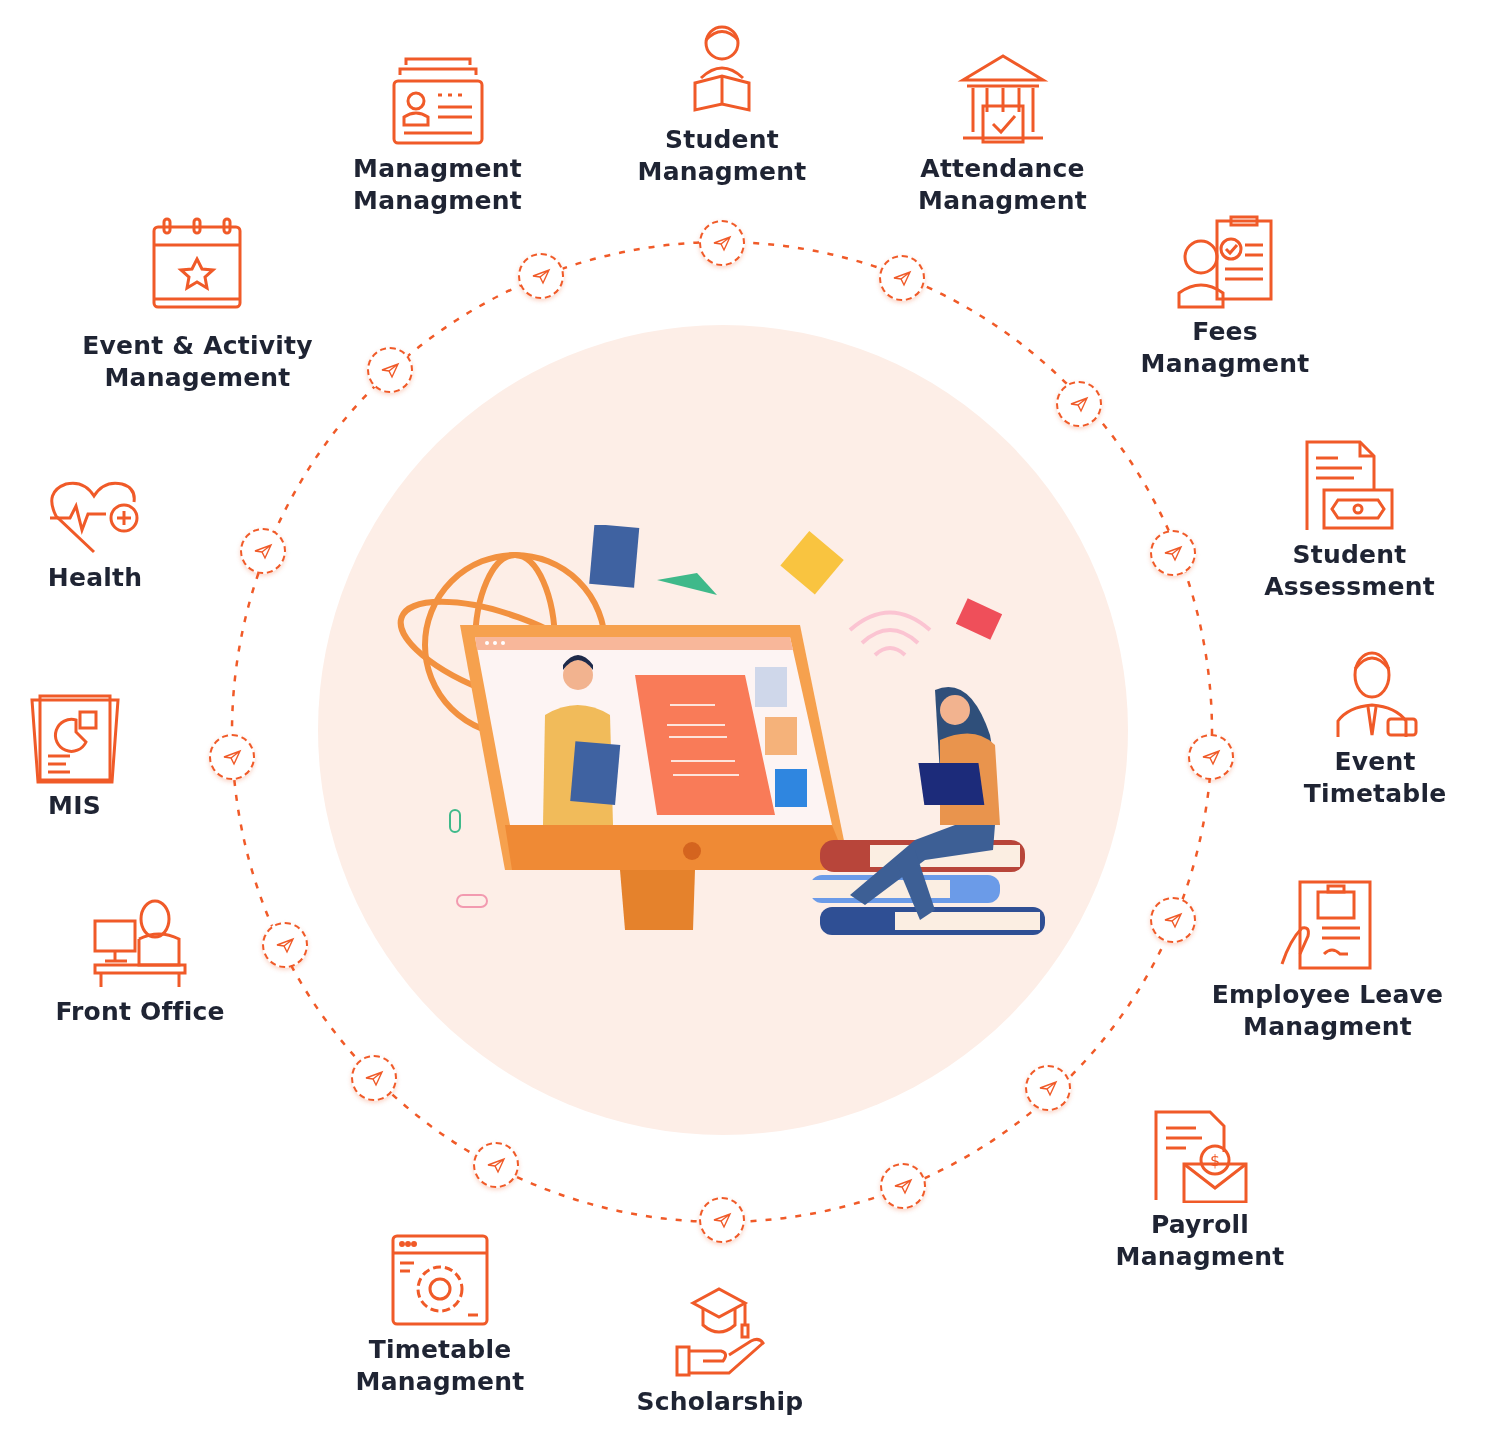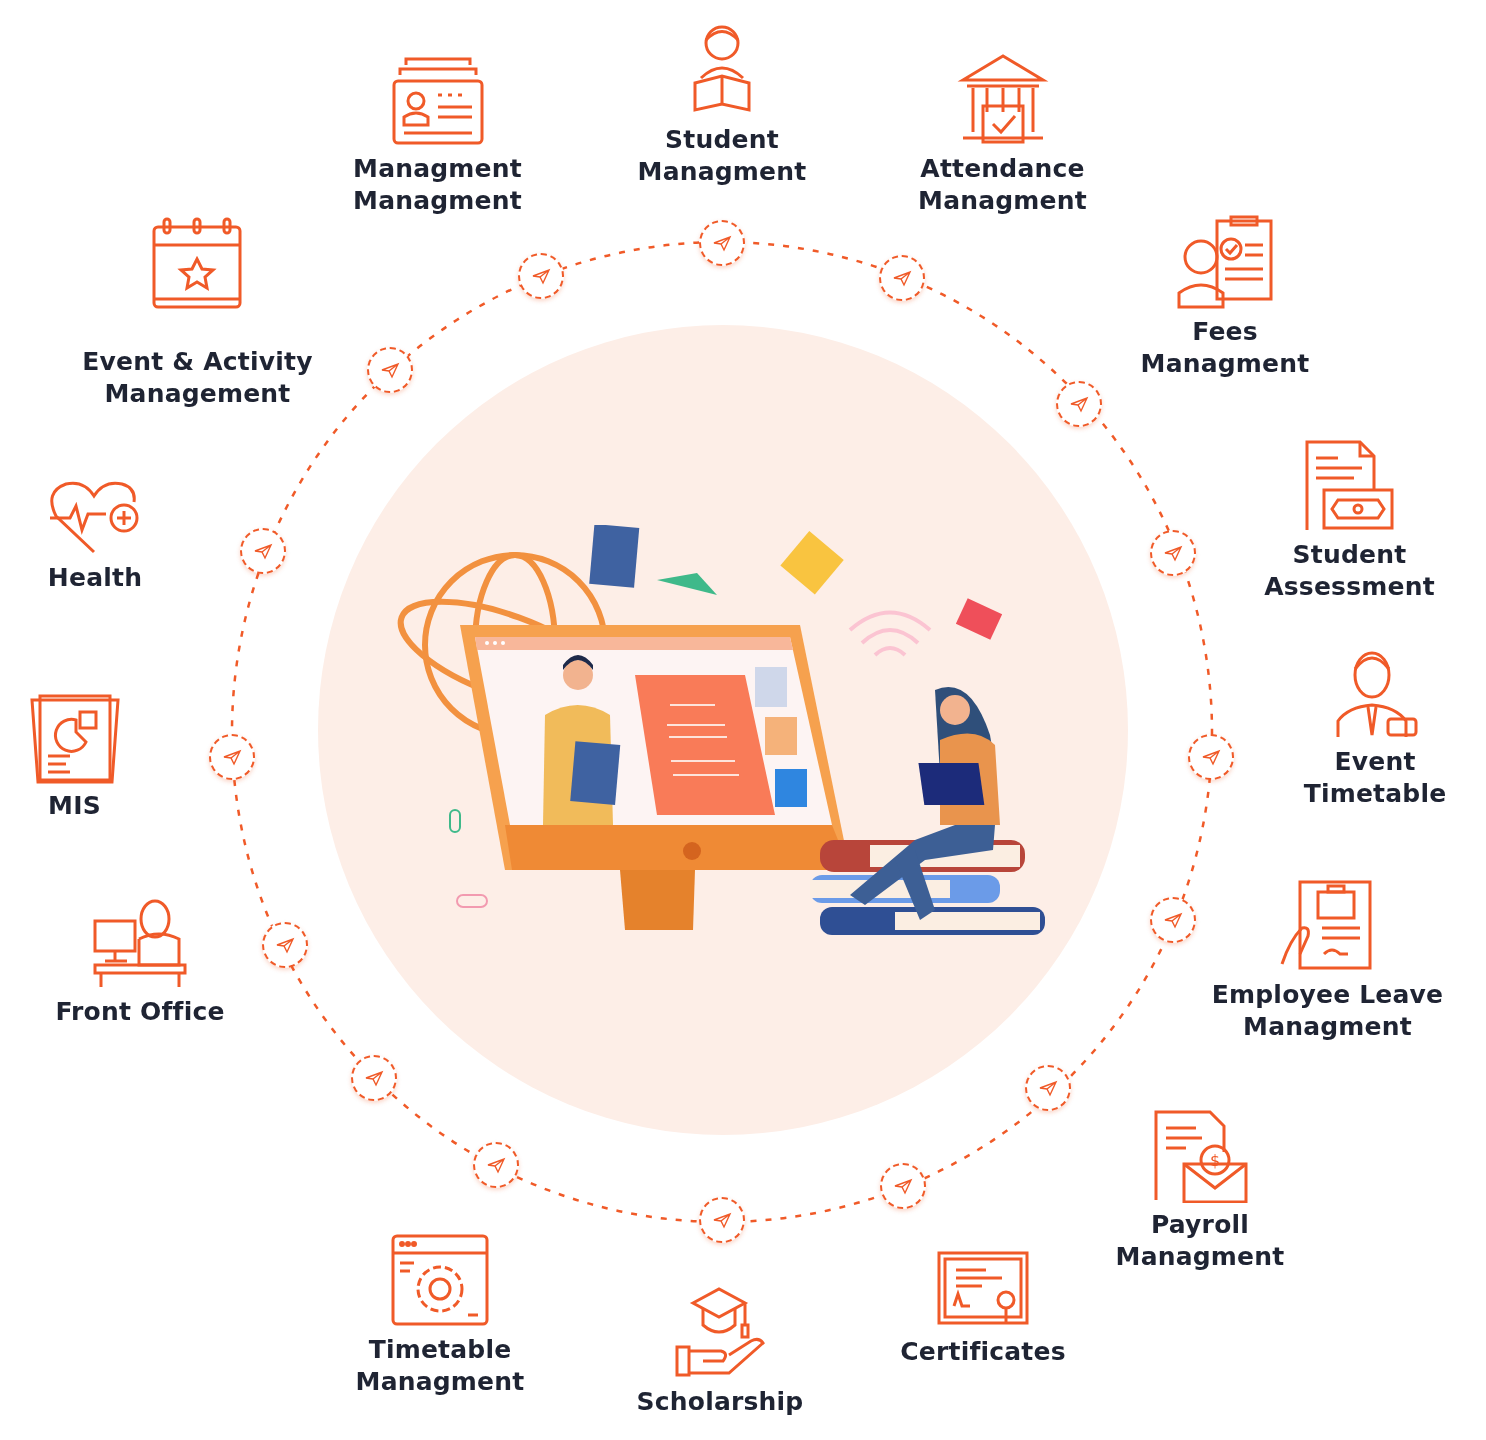--- a/index.html
+++ b/index.html
@@ -281,35 +281,20 @@
         <rect x="34" y="56" width="62" height="38"></rect>
           <path d="M34 56 L65 80 L96 56"></path>
         <circle cx="65" cy="52" r="14"></circle>
           <text x="60" y="58" font-size="16" fill="#f05a28" stroke="none" font-family="DejaVu Sans, sans-serif">$</text>
       </svg>
     </span>
     <span class="label">Payroll</span>
     <span class="label" style="margin-top:-4px">Managment</span>
   </div>
 
-  <div class="module" style="left:893px;top:1250px;width:180px">
-    <span class="icon">
-      <svg width="95" height="80" viewBox="0 0 95 80" fill="none" stroke="#f05a28" stroke-width="3">
-        <rect x="3" y="3" width="88" height="70"></rect>
-          <rect x="9" y="9" width="76" height="58"></rect>
-        <line x1="20" y1="20" x2="50" y2="20"></line>
-          <line x1="20" y1="28" x2="66" y2="28"></line>
-          <line x1="20" y1="36" x2="46" y2="36"></line>
-        <path d="M18 56 L22 44 L26 56 L34 56"></path>
-          <circle cx="70" cy="50" r="8"></circle>
-          <line x1="70" y1="58" x2="70" y2="74"></line>
-      </svg>
-    </span>
-    <span class="label">Certificates</span>
-  </div>
 
   <div class="module" style="left:630px;top:1285px;width:180px">
     <span class="icon">
       <svg width="95" height="95" viewBox="0 0 95 95" fill="none" stroke="#f05a28" stroke-width="3">
         <path d="M20 18 L46 4 L72 18 L46 32 Z"></path>
           <path d="M30 24 L30 40 Q46 54 62 40 L62 24"></path>
           <line x1="72" y1="18" x2="72" y2="40"></line>
           <rect x="69" y="40" width="6" height="12"></rect>
         <rect x="4" y="62" width="12" height="28"></rect>
           <path d="M16 66 L48 66 Q56 68 50 76 L30 76"></path>
@@ -388,21 +373,21 @@
       <svg width="95" height="95" viewBox="0 0 95 95" fill="none" stroke="#f05a28" stroke-width="3">
         <rect x="4" y="12" width="86" height="80" rx="4"></rect>
           <line x1="4" y1="30" x2="90" y2="30"></line>
           <line x1="4" y1="84" x2="90" y2="84"></line>
         <rect x="14" y="4" width="6" height="14" rx="3"></rect>
           <rect x="44" y="4" width="6" height="14" rx="3"></rect>
           <rect x="74" y="4" width="6" height="14" rx="3"></rect>
         <path d="M47 44 L52 54 L63 55 L55 62 L57 73 L47 67 L37 73 L39 62 L31 55 L42 54 Z"></path>
       </svg>
     </span>
-    <span class="label" style="margin-top:34px">Event &amp; Activity</span>
+    <span class="label" style="margin-top:18px">Event &amp; Activity</span>
     <span class="label" style="margin-top:-4px">Management</span>
   </div>
 
   <div class="module" style="left:345px;top:55px;width:185px">
     <span class="icon">
       <svg width="92" height="92" viewBox="0 0 92 92" fill="none" stroke="#f05a28" stroke-width="3">
         <path d="M14 10 L14 4 L78 4 L78 10"></path>
           <path d="M8 20 L8 14 L84 14 L84 20"></path>
         <rect x="2" y="26" width="88" height="62" rx="4"></rect>
         <circle cx="24" cy="46" r="8"></circle>

